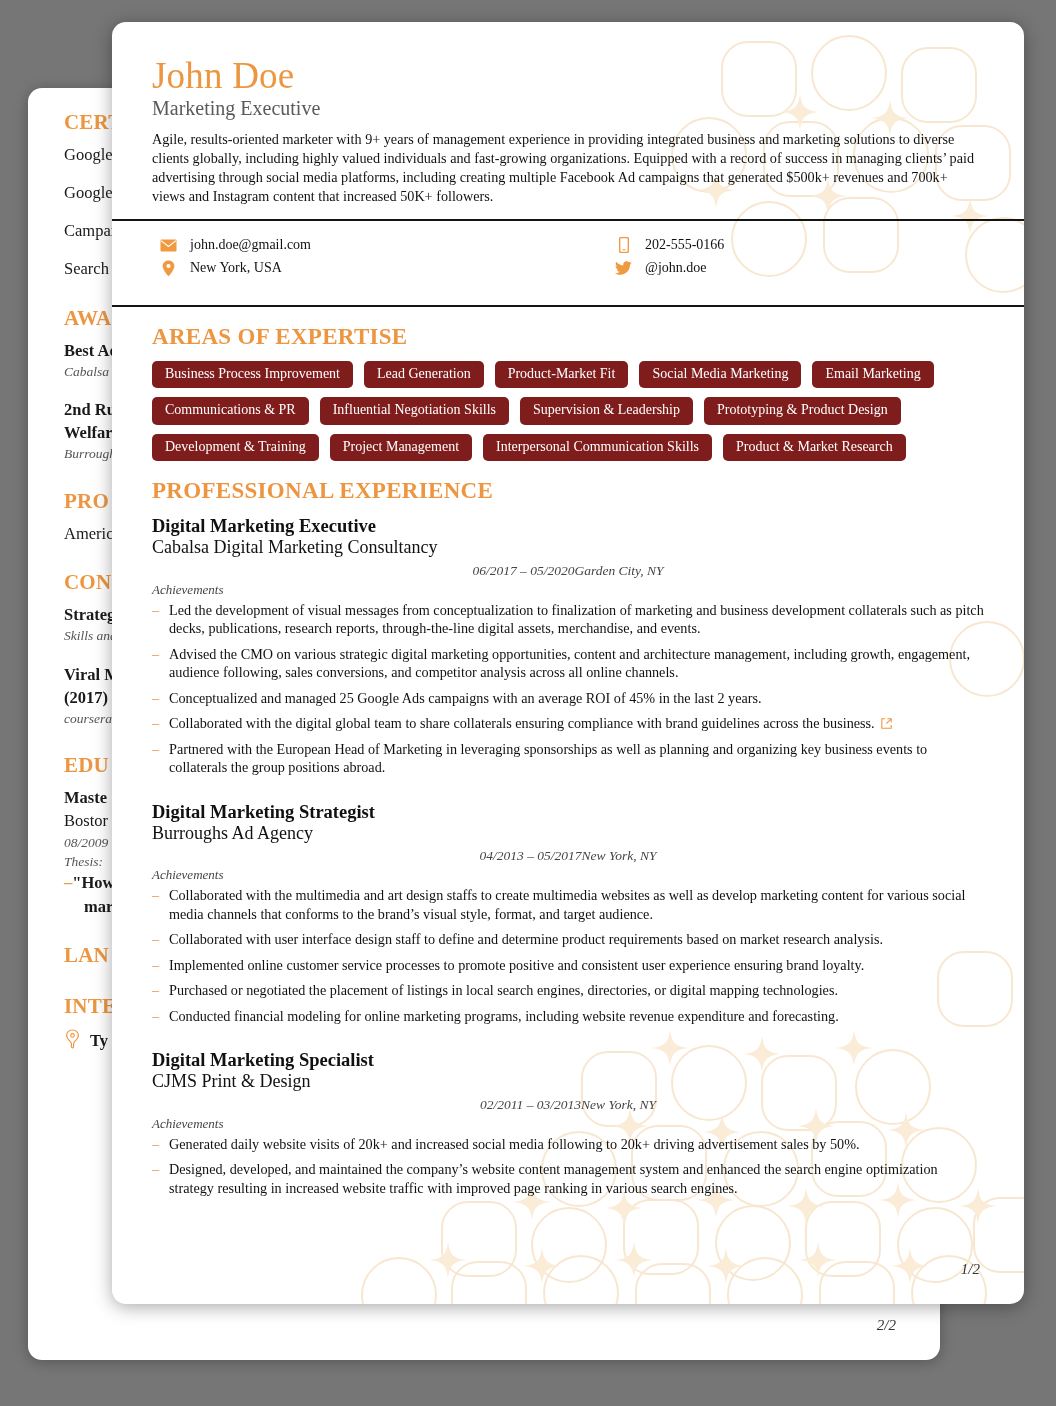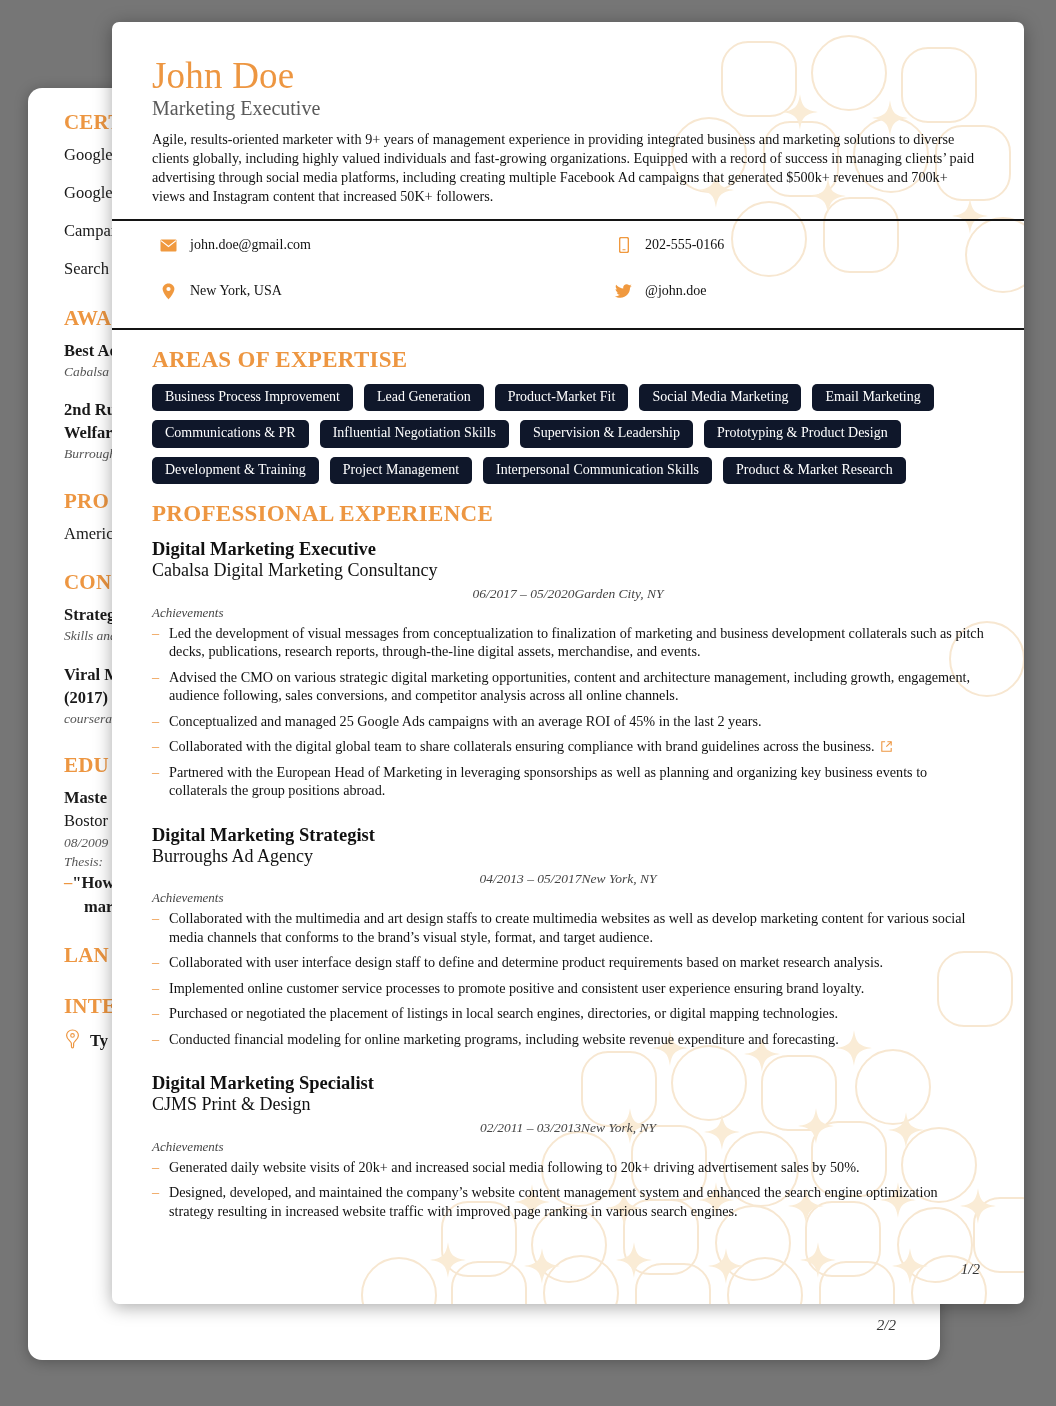--- a/index.html
+++ b/index.html
@@ -68,21 +68,21 @@
   }
 
   
   .page-front {
     position: absolute;
     left: 112px;
     top: 22px;
     width: 912px;
     height: 1282px;
     background: #ffffff;
-    border-radius: 7px;
+    border-radius: 14px;
     box-shadow: 0 3px 18px rgba(0,0,0,0.34);
     overflow: hidden;
   }
 
   
   .deco {
     position: absolute;
     inset: 0;
     pointer-events: none;
     z-index: 0;
@@ -119,21 +119,21 @@
   .rule {
     border: none;
     border-top: 2px solid #141414;
     margin: 13px -40px 0 -40px;
   }
 
   
   .contacts {
     display: grid;
     grid-template-columns: 455px 1fr;
-    row-gap: 29px;
+    row-gap: 6px;
     padding: 16px 0 15px 8px;
   }
   .contact {
     display: flex;
     align-items: center;
     gap: 13px;
     font-size: 14px;
     color: #111;
   }
   .ic {
@@ -158,21 +158,21 @@
   .sec-wrap { padding-top: 17px; }
 
   
   .tags {
     display: flex;
     flex-wrap: wrap;
     gap: 9px 11px;
     max-width: 800px;
   }
   .tag {
-    background: #0f172a;
+    background: #7f1d1d;
     color: #ffffff;
     border-radius: 5px;
     padding: 4px 13px 6px 13px;
     font-size: 14px;
     line-height: 1.25;
     white-space: nowrap;
   }
 
   
   .job { margin-top: 2px; }

